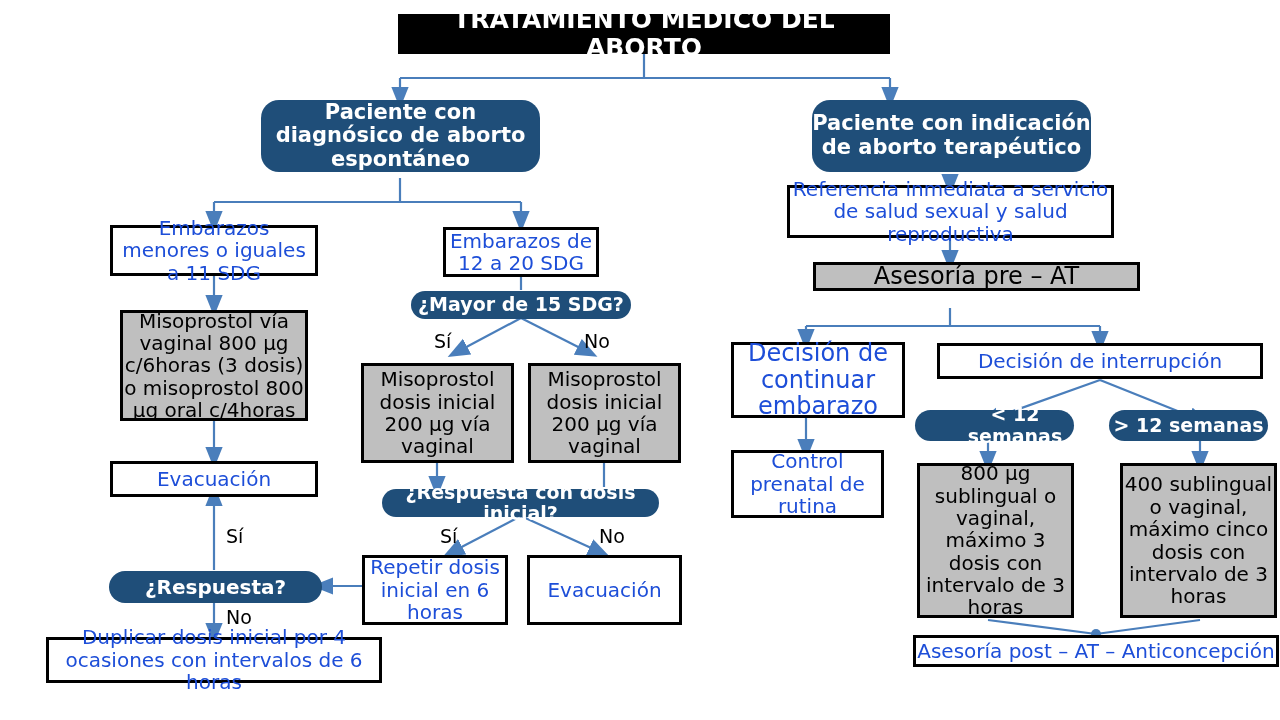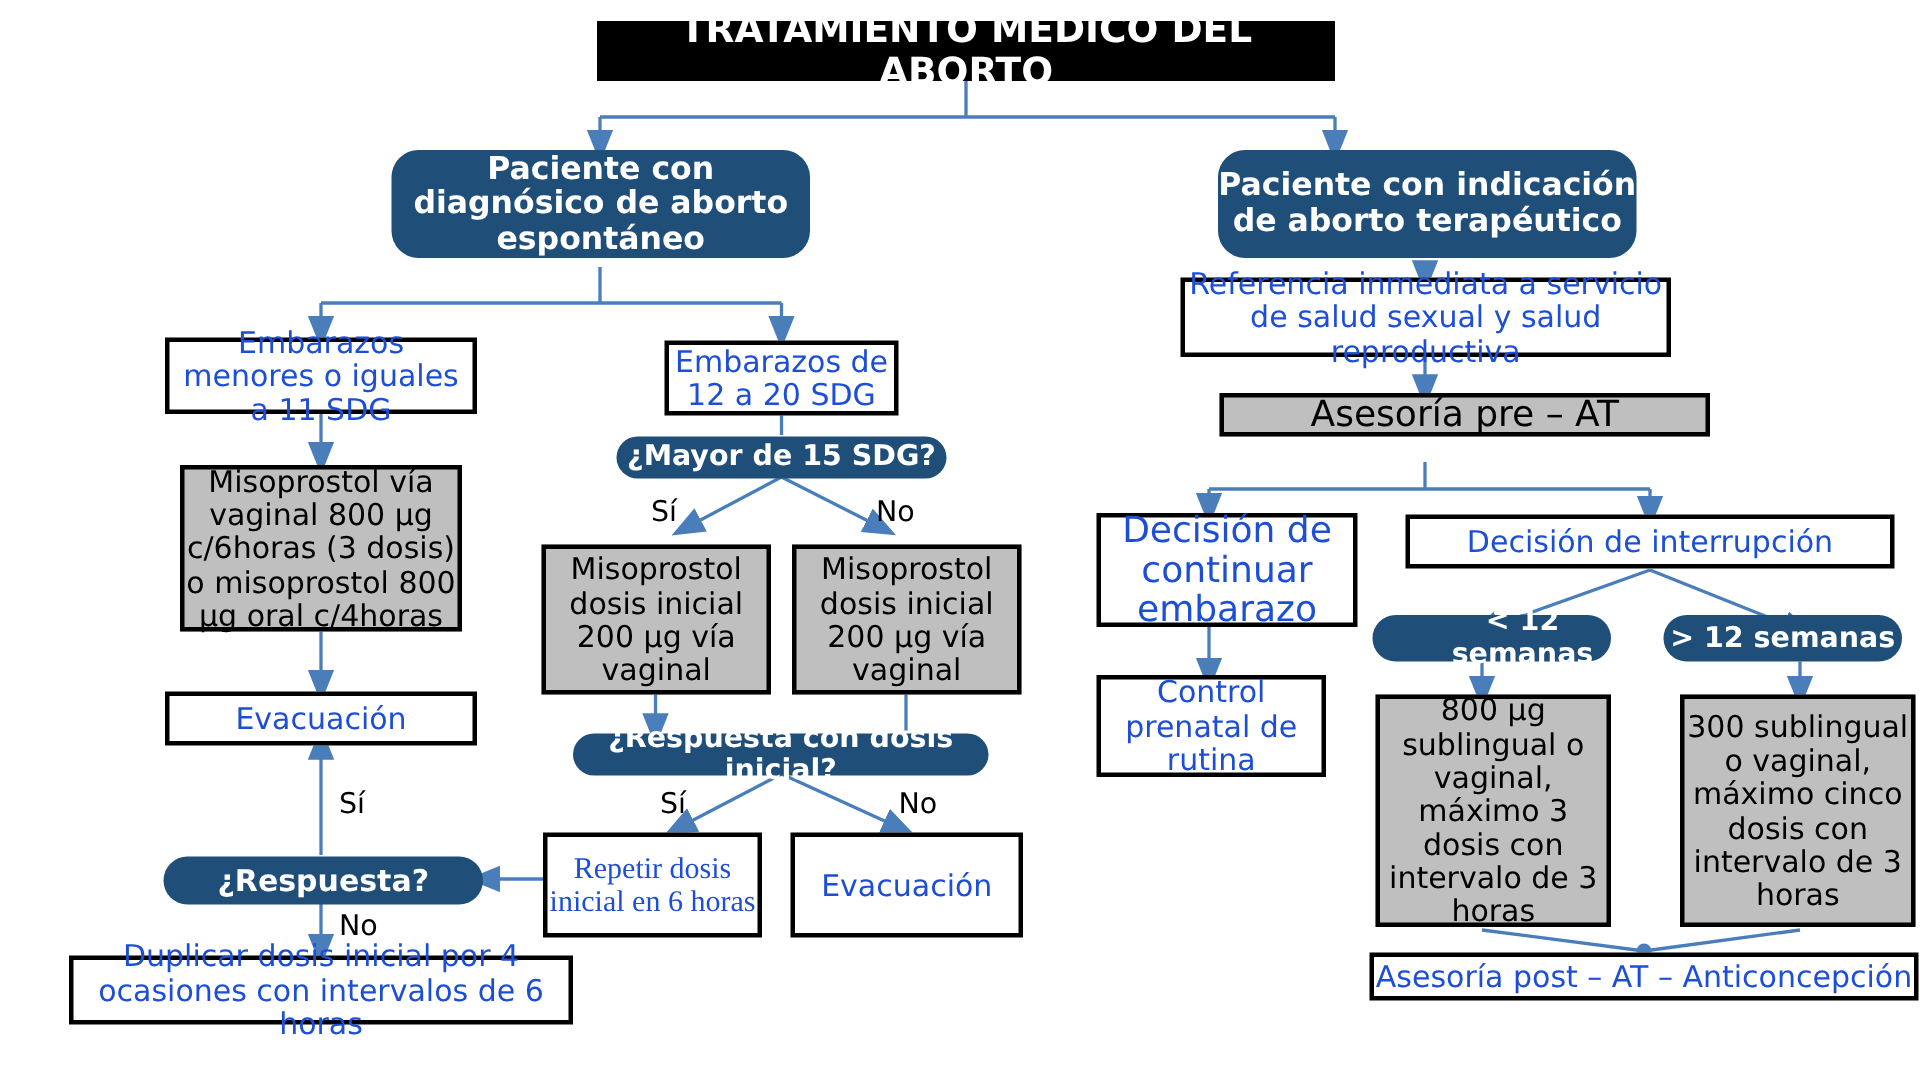--- a/index.html
+++ b/index.html
@@ -138,21 +138,21 @@
     <span>¿Respuesta con dosis inicial?</span>
   </div>
 
   <div class="edge-label" style="left:440px;top:525px;">
     <span>Sí</span>
   </div>
   <div class="edge-label" style="left:599px;top:525px;">
     <span>No</span>
   </div>
 
-  <div class="node rect" style="left:362px;top:555px;width:146px;height:70px;font-size:20px;font-family:Liberation Serif, serif;">
+  <div class="node rect" style="left:362px;top:555px;width:146px;height:70px;font-size:20px;">
     <span>Repetir dosis inicial en 6 horas</span>
   </div>
 
   <div class="node rect" style="left:527px;top:555px;width:155px;height:70px;font-size:20px;">
     <span>Evacuación</span>
   </div>
 
   <div class="edge-label" style="left:226px;top:525px;">
     <span>Sí</span>
   </div>
@@ -190,20 +190,20 @@
 
   <div class="node blue ovf" style="left:1109px;top:410px;width:159px;height:31px;font-size:19px;">
     <span>&gt; 12 semanas</span>
   </div>
 
   <div class="node gray ovf" style="left:917px;top:463px;width:157px;height:155px;font-size:20px;">
     <span>800 µg sublingual o vaginal, máximo 3 dosis con intervalo de 3 horas</span>
   </div>
 
   <div class="node gray ovf" style="left:1120px;top:463px;width:157px;height:155px;font-size:20px;">
-    <span>300 sublingual o vaginal, máximo cinco dosis con intervalo de 3 horas</span>
+    <span>400 sublingual o vaginal, máximo cinco dosis con intervalo de 3 horas</span>
   </div>
 
   <div class="node rect ovf" style="left:913px;top:635px;width:366px;height:32px;font-size:20px;">
     <span>Asesoría post – AT – Anticoncepción</span>
   </div>
 
 </div>
 
 </body></html>

